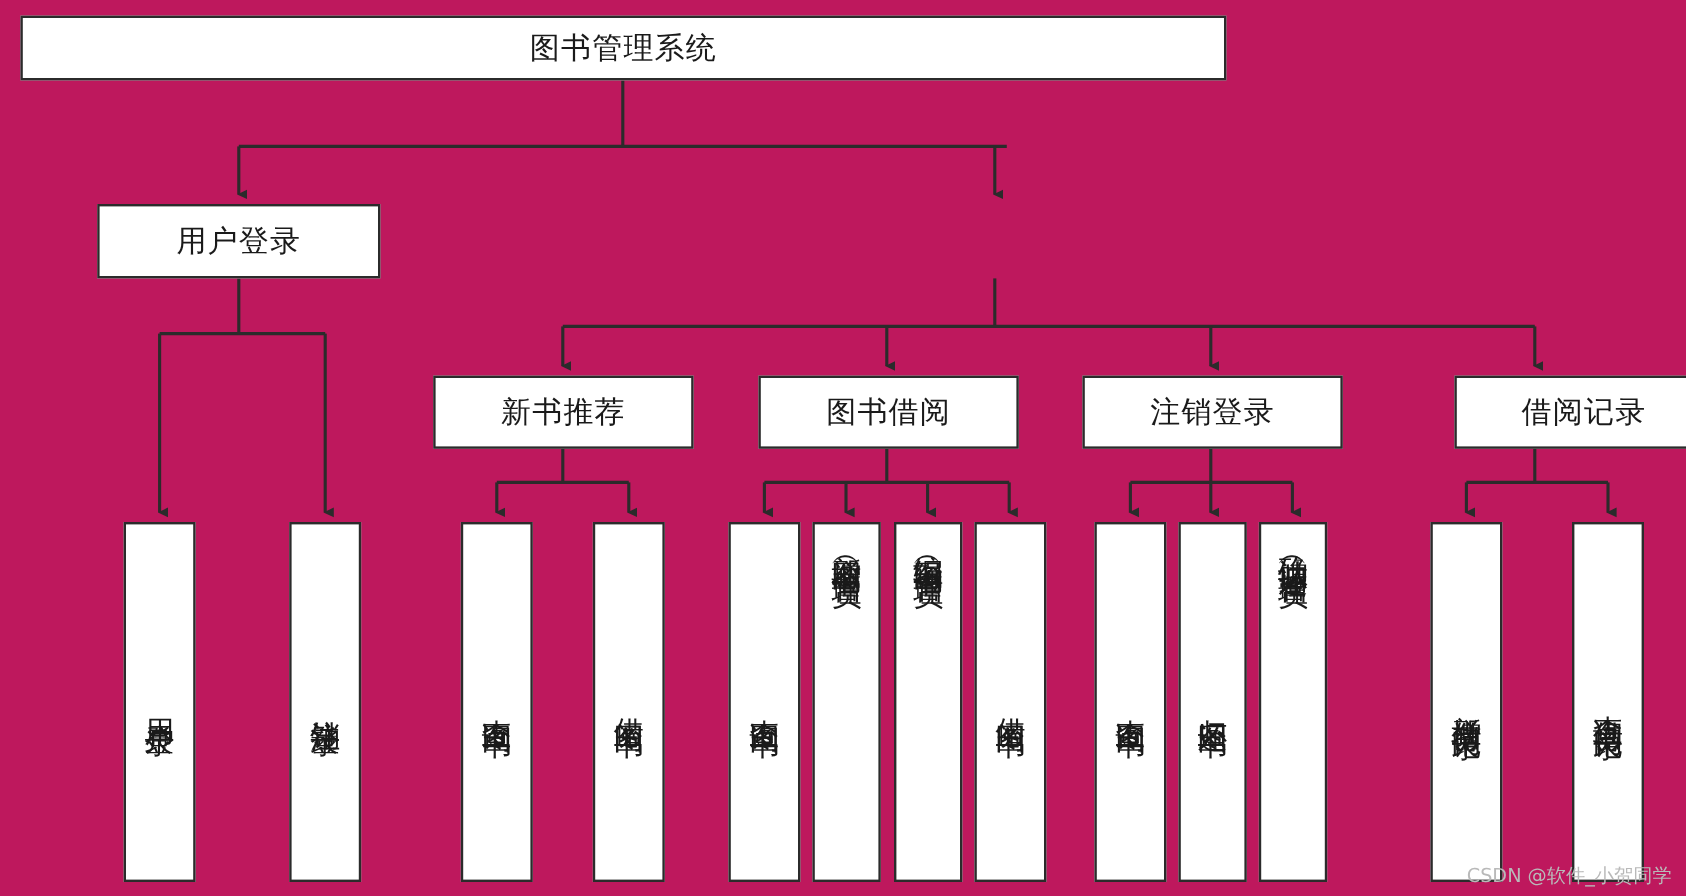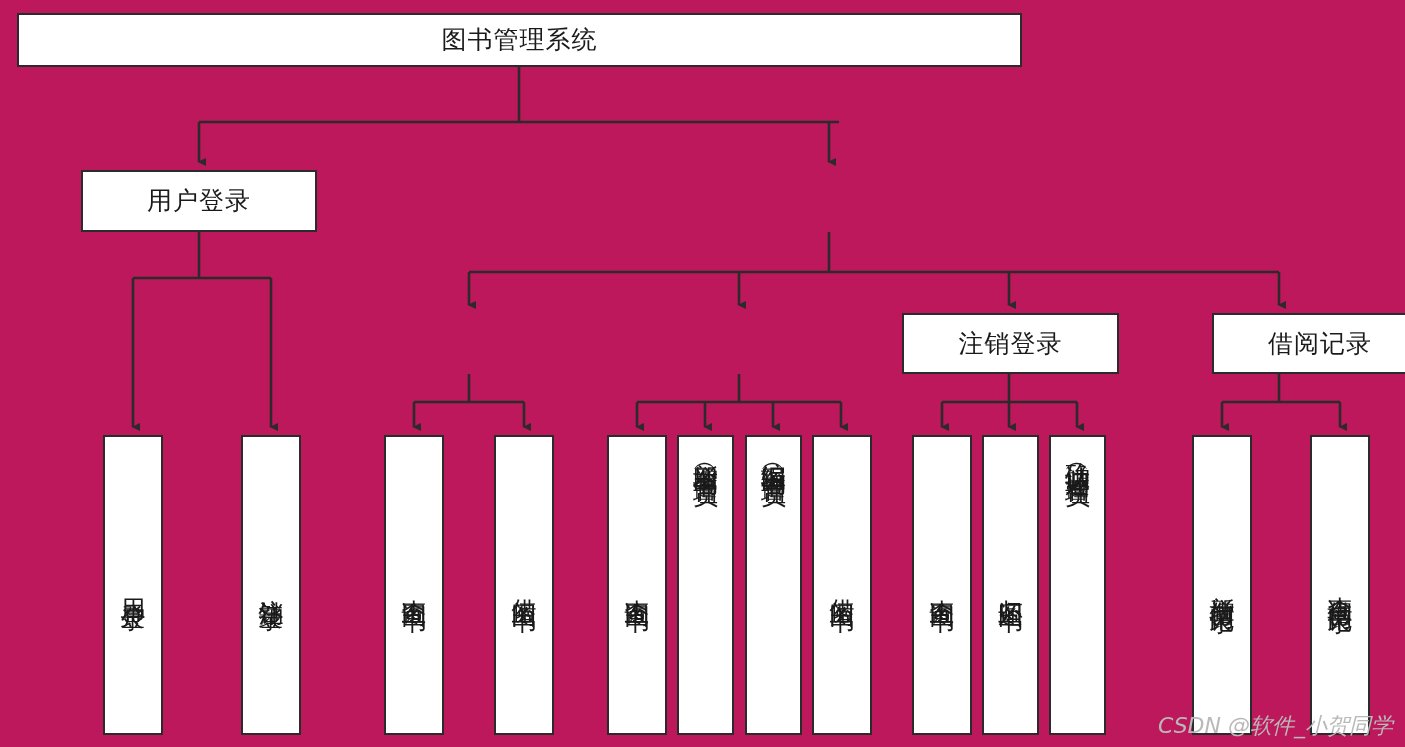--- a/index.html
+++ b/index.html
@@ -59,26 +59,25 @@
   }
   
   .node.vert.vcenter {
     align-items: center;
     padding-top: 0;
   }
   #watermark {
     position: absolute;
     right: 12px;
     bottom: 6px;
-    font-size: 22px;
+    font-size: 16px;
     color: #b9b9b9;
     z-index: 5;
     white-space: nowrap;
     font-family: "DejaVu Sans", "Liberation Sans", sans-serif;
-    font-style: italic;
   }
 </style>
 </head>
 <body>
 
 <div id="canvas">
 
   <svg id="edges" viewBox="0 0 1405 747" xmlns="http://www.w3.org/2000/svg">
     <defs>
       <marker id="arrow" markerWidth="9" markerHeight="9" refX="4.5" refY="7.2" orient="auto" markerUnits="userSpaceOnUse">
@@ -130,20 +129,26 @@
   </svg>
 
   <div class="node horiz" style="left:17px; top:13px; width:1005px; height:54px;">
     <span class="label">图书管理系统</span>
   </div>
 
   <div class="node horiz" style="left:81px; top:170px; width:236px; height:62px;">
     <span class="label">用户登录</span>
   </div>
 
+  <div class="node horiz" style="left:361px; top:313px; width:217px; height:61px;">
+    <span class="label">新书推荐</span>
+  </div>
+  <div class="node horiz" style="left:632px; top:313px; width:217px; height:61px;">
+    <span class="label">图书借阅</span>
+  </div>
   <div class="node horiz" style="left:902px; top:313px; width:217px; height:61px;">
     <span class="label">注销登录</span>
   </div>
   <div class="node horiz" style="left:1172px; top:313px; width:216px; height:61px;margin-left:40px;">
     <span class="label">借阅记录</span>
   </div>
 
   <div class="node vert vcenter" style="left:103px; top:435px; width:60px; height:300px;">
     <span class="label">用户登录</span>
   </div>

